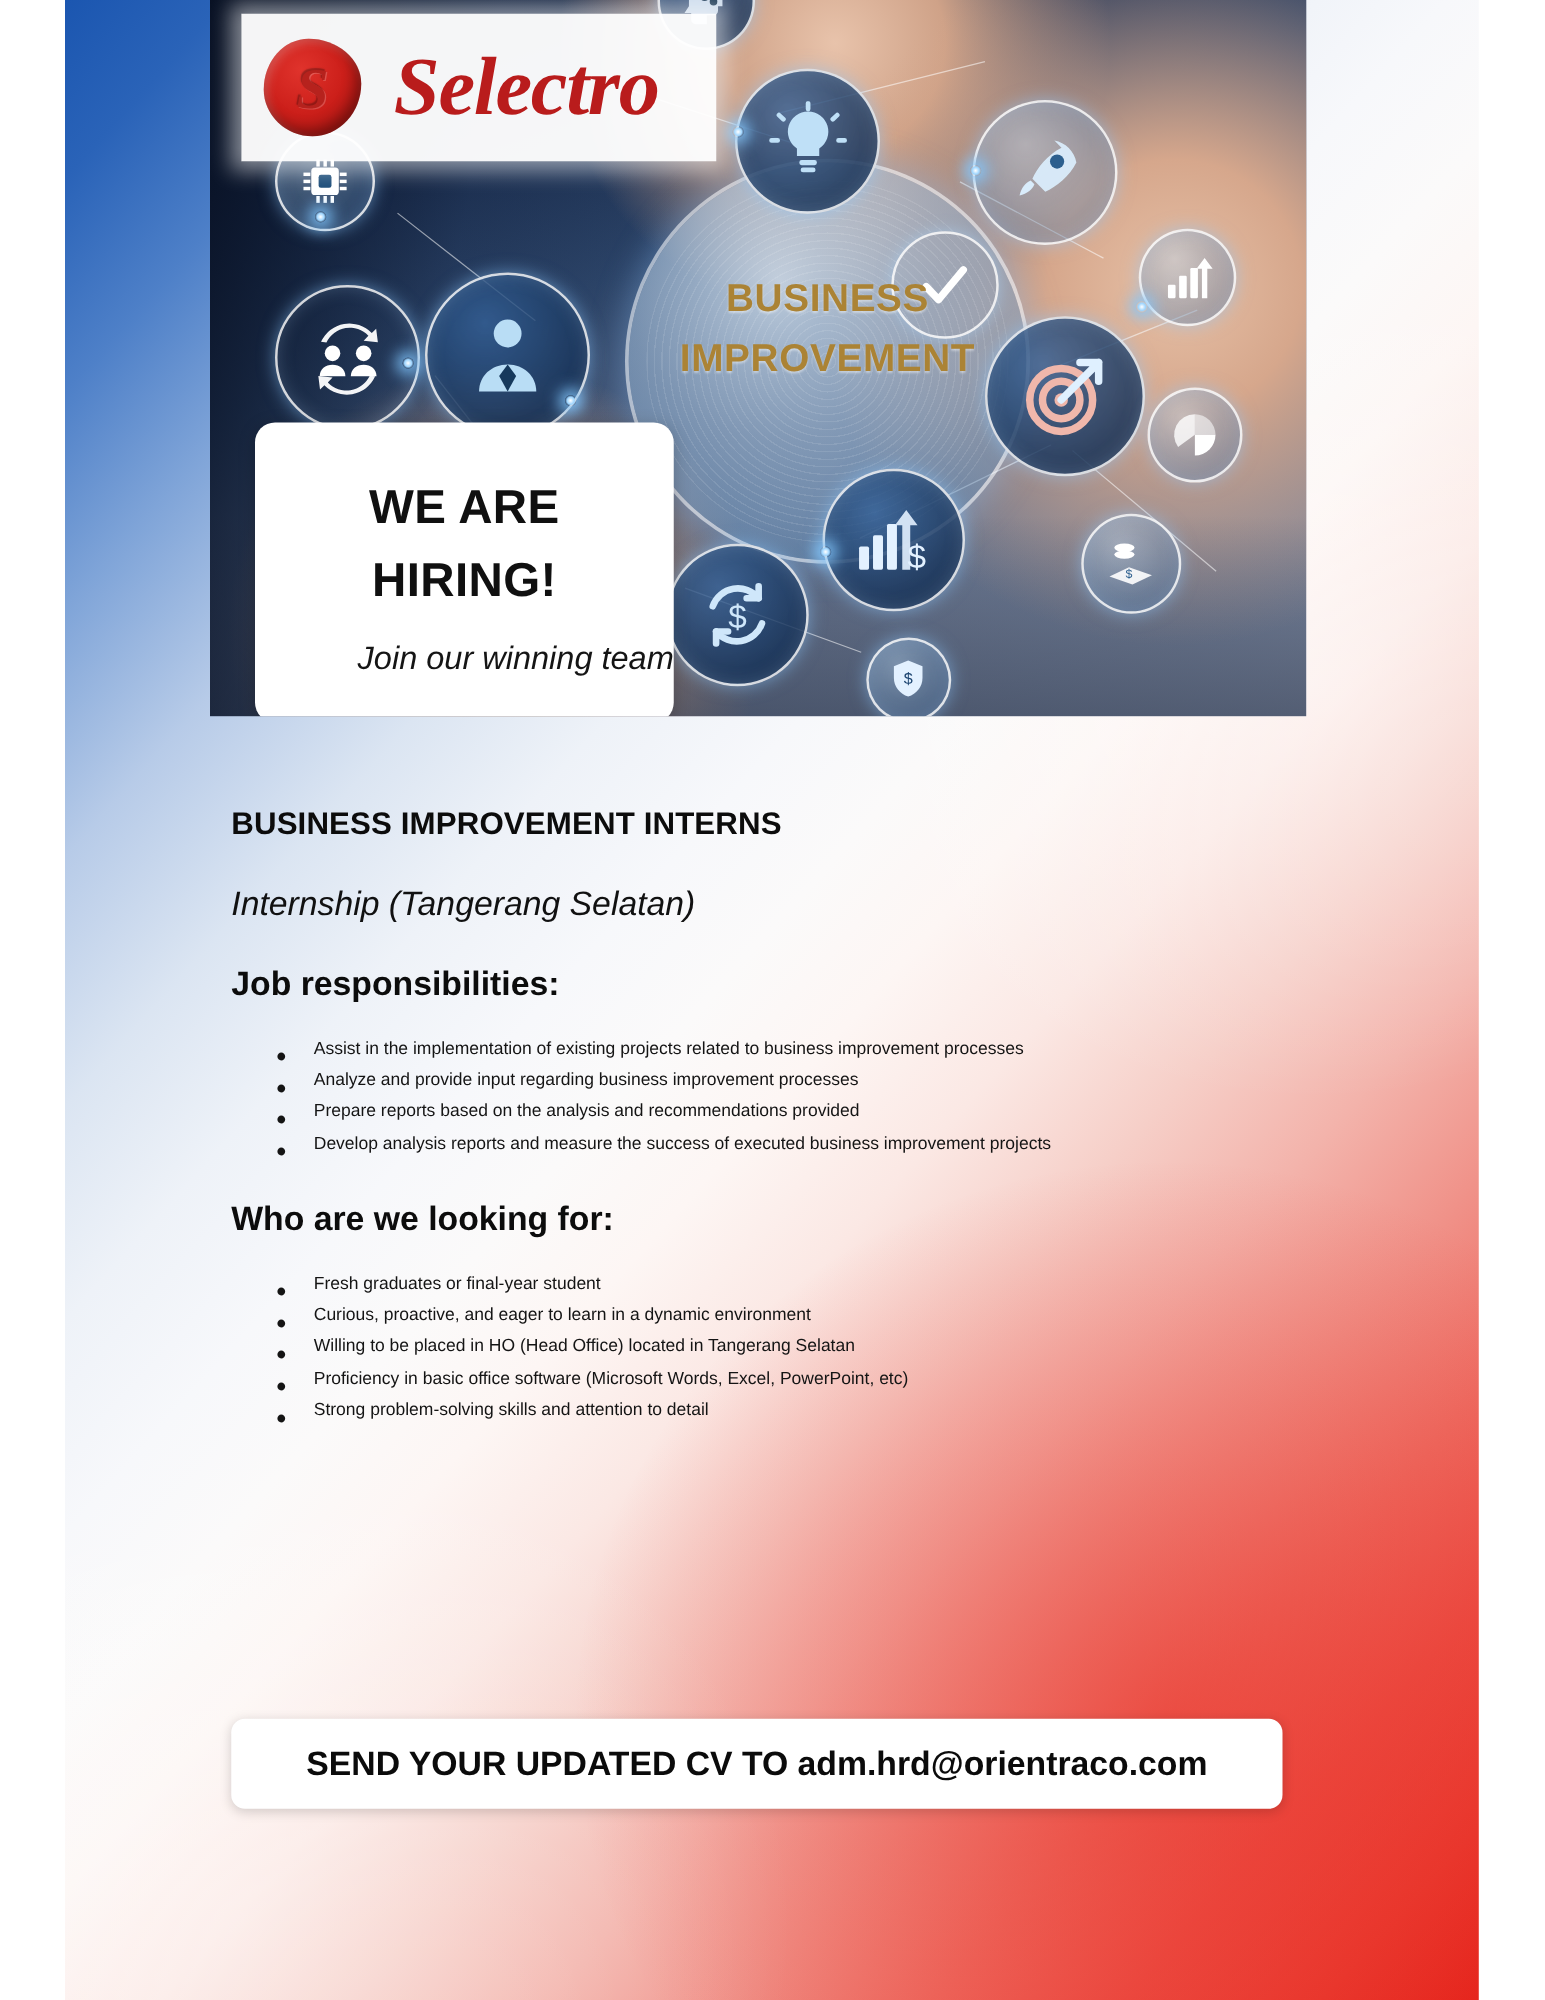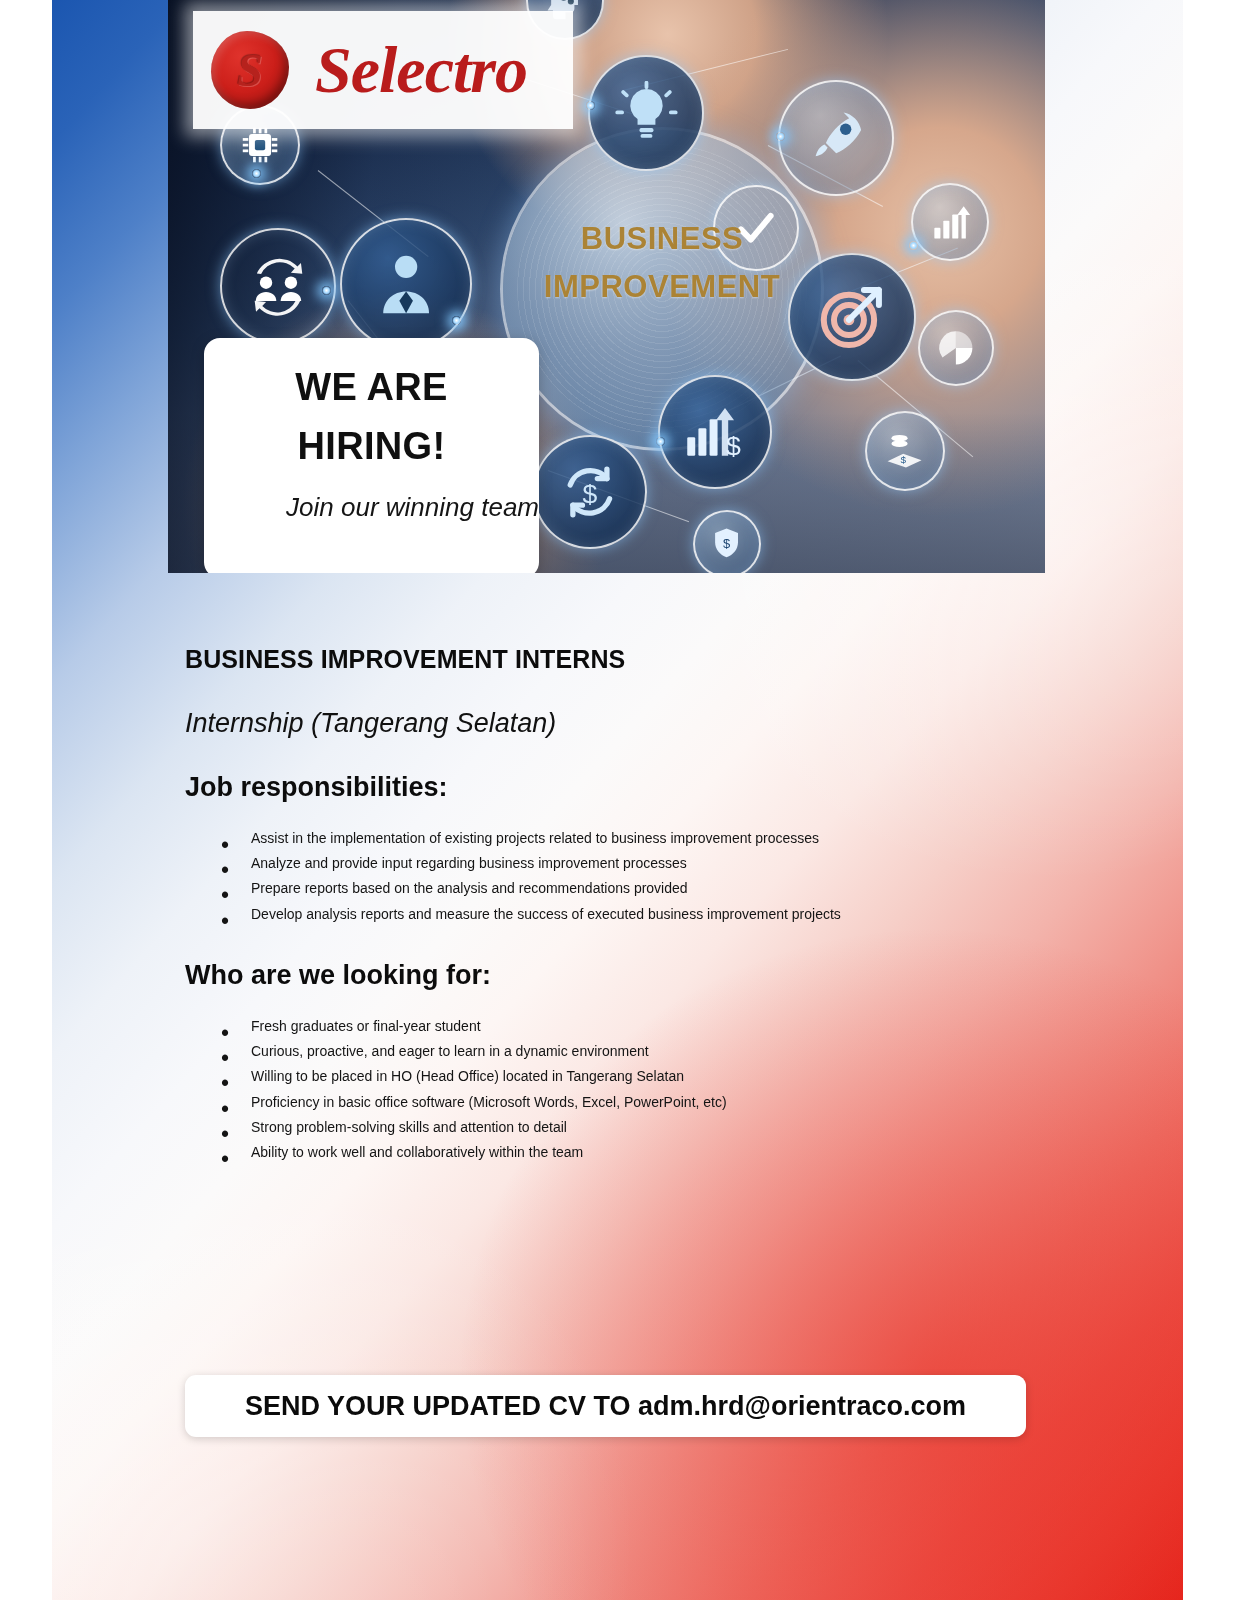--- a/index.html
+++ b/index.html
@@ -136,21 +136,21 @@
   .hire-card {
     position: absolute;
     left: 36px;   
     top: 338px;
     width: 335px;
     height: 240px;
     background: #ffffff;
     border-radius: 16px;
     box-shadow: 0 3px 14px rgba(0,0,0,0.22);
     z-index: 6;
-    padding-top: 20px;
+    padding-top: 39px;
     box-sizing: border-box;
   }
   .hire-line {
     text-align: center;
     font-family: "Liberation Sans", sans-serif;
     font-weight: 700;
     font-size: 38px;
     line-height: 1.55;
     color: #101010;
     letter-spacing: 0.3px;
@@ -256,21 +256,21 @@
     font-size: 23px;
     color: #141414;
   }
 
   
   .cta {
     position: absolute;
     left: 133px;   
     top: 1375px;
     width: 841px;
-    height: 62px;
+    height: 72px;
     background: #ffffff;
     border-radius: 11px;
     box-shadow: 0 2px 9px rgba(0,0,0,0.17);
     display: flex;
     align-items: center;
     justify-content: center;
   }
   .cta-text {
     font-family: "Liberation Sans", sans-serif;
     font-size: 27px;
@@ -473,21 +473,20 @@
         <li>Develop analysis reports and measure the success of executed business improvement projects</li>
       </ul>
 
       <div class="sec-head">Who are we looking for:</div>
       <ul class="blist">
         <li>Fresh graduates or final-year student</li>
         <li>Curious, proactive, and eager to learn in a dynamic environment</li>
         <li>Willing to be placed in HO (Head Office) located in Tangerang Selatan</li>
         <li>Proficiency in basic office software (Microsoft Words, Excel, PowerPoint, etc)</li>
         <li>Strong problem-solving skills and attention to detail</li>
-        <li>Ability to work well and collaboratively within the team</li>
       </ul>
     </div>
 
     <div class="cta">
       <div class="cta-text"><b>SEND YOUR UPDATED CV TO </b><span class="cta-email">adm.hrd@orientraco.com</span></div>
     </div>
 
   </div>
 </div>
 

